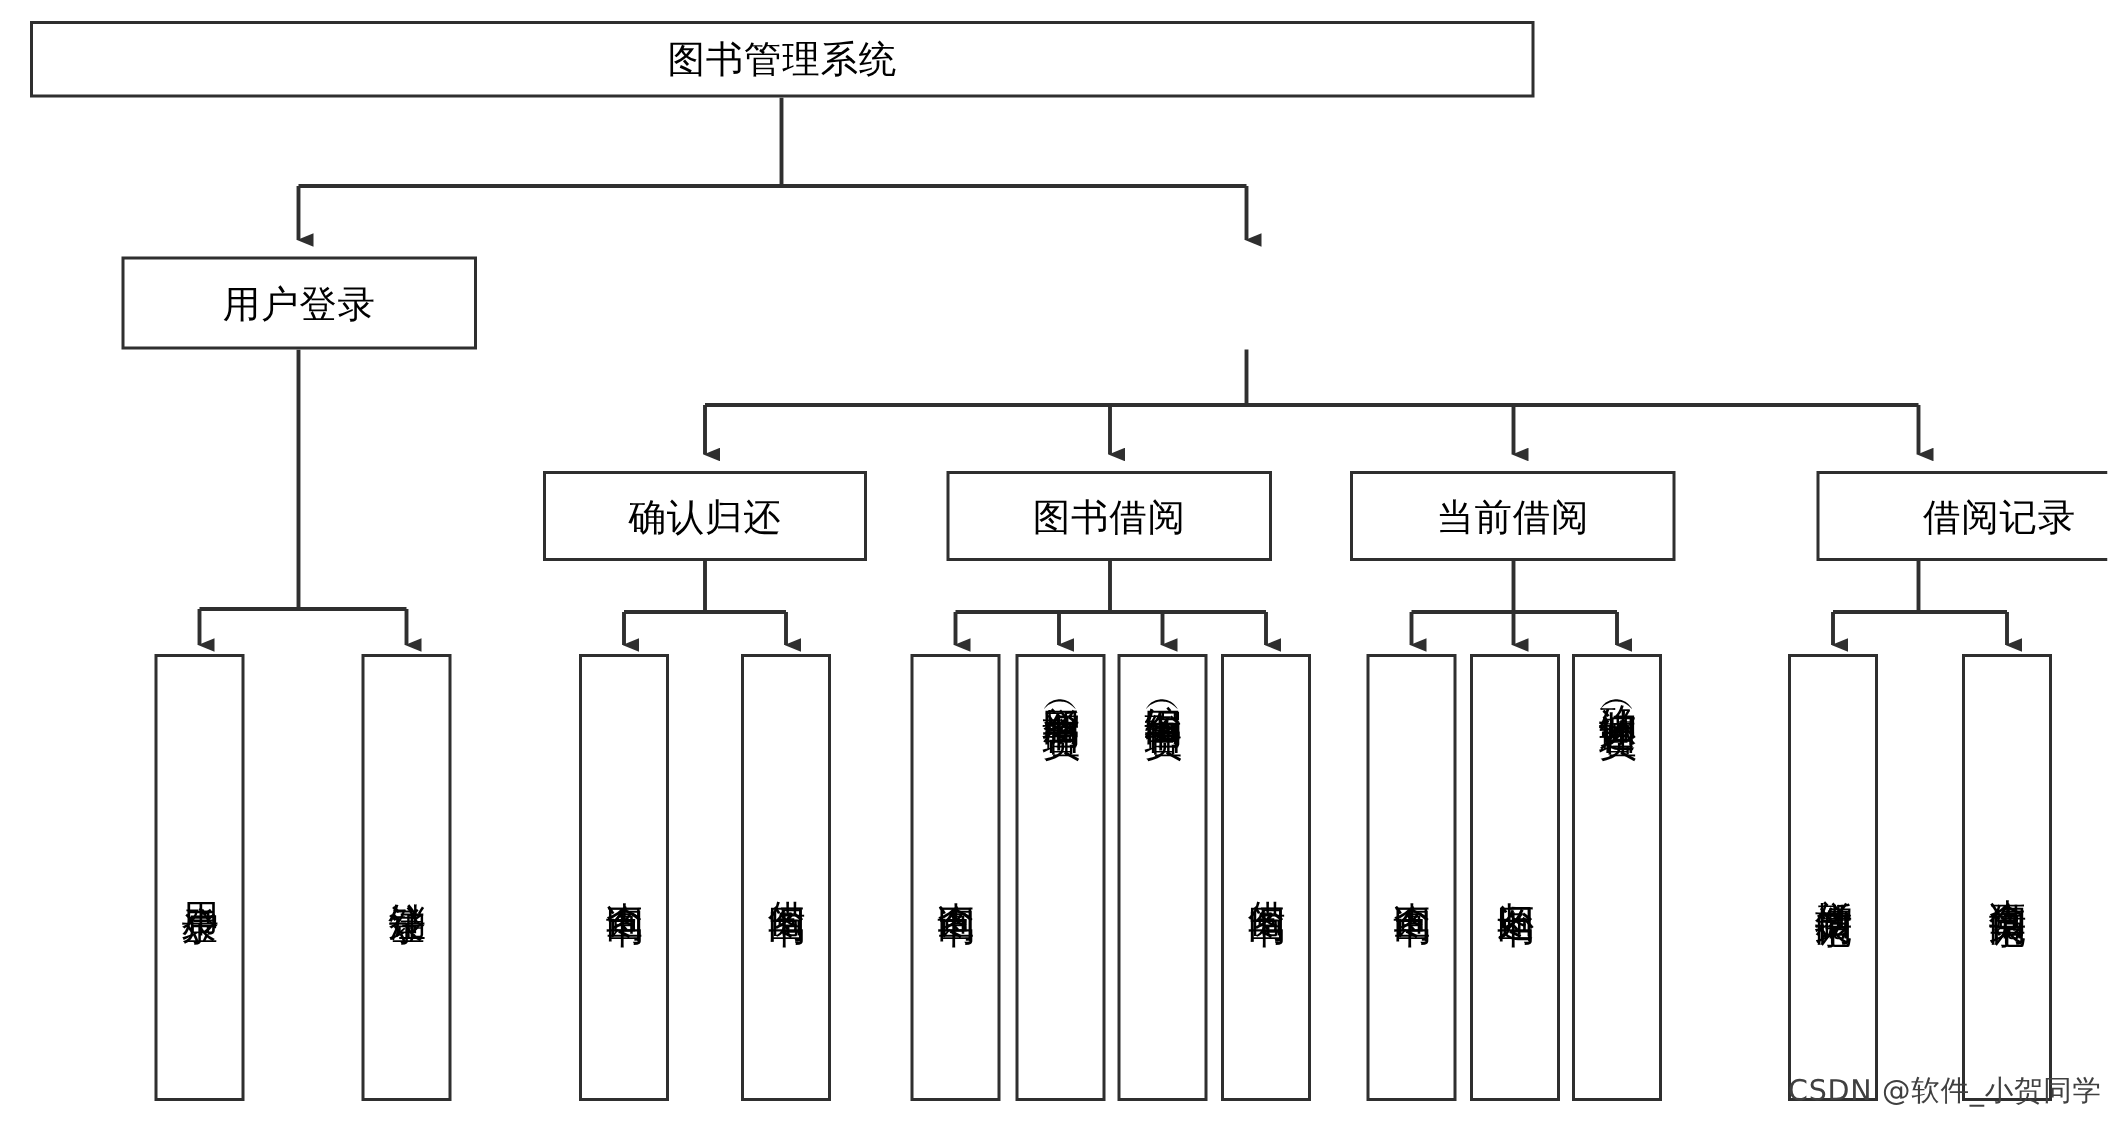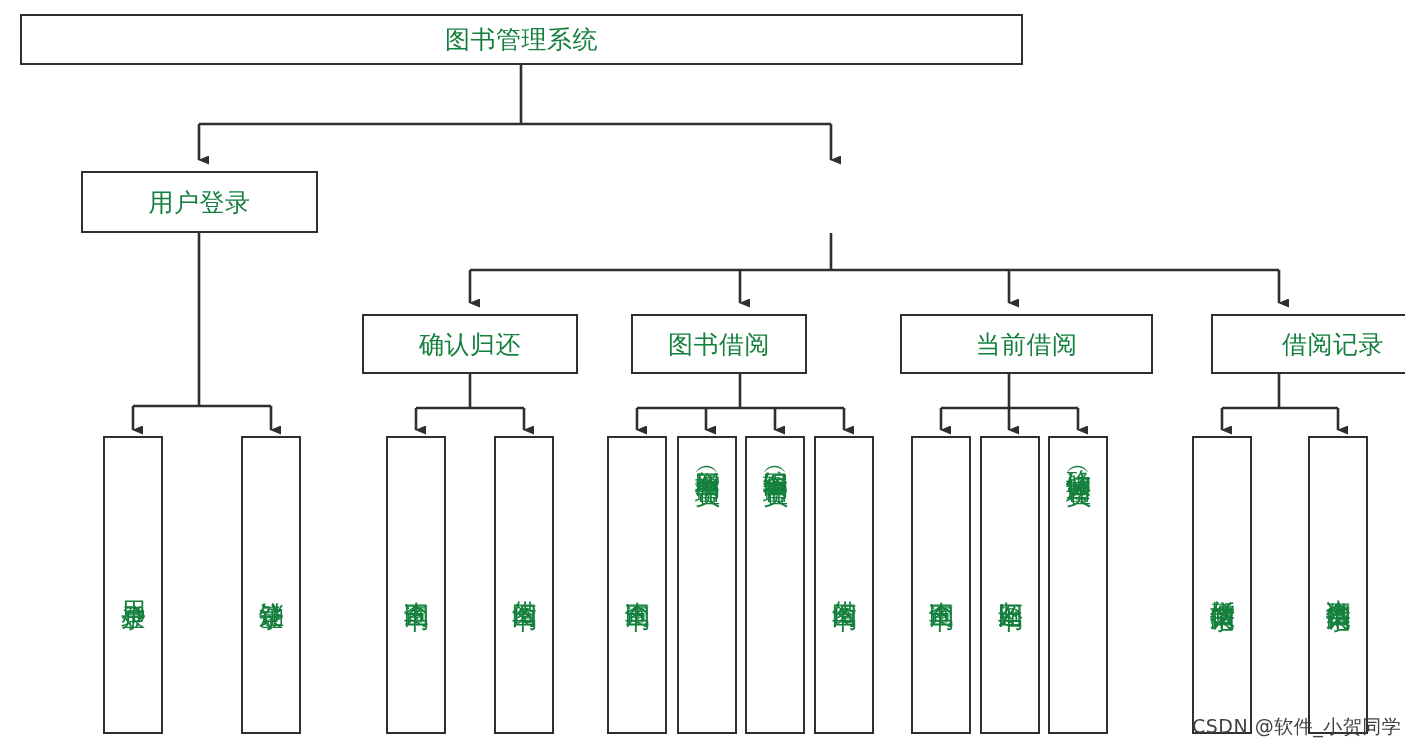--- a/index.html
+++ b/index.html
@@ -27,21 +27,21 @@
     pointer-events: none;
   }
   .node {
     position: absolute;
     box-sizing: border-box;
     border: 2.5px solid #2f2f2f;
     background: #ffffff;
     display: flex;
     align-items: center;
     justify-content: center;
-    color: #15803d;
+    color: #000000;
   }
   .node-label {
     text-align: center;
     line-height: 1.08;
     letter-spacing: 0.5px;
     white-space: nowrap;
   }
   
   .node.horiz .node-label {
     font-size: 25px;
@@ -135,24 +135,24 @@
     <span class="node-label">图书管理系统</span>
   </div>
 
   <div class="node horiz" style="left:81px; top:171px; width:237px; height:62px;">
     <span class="node-label">用户登录</span>
   </div>
 
   <div class="node horiz" style="left:362px; top:314px; width:216px; height:60px;">
     <span class="node-label">确认归还</span>
   </div>
-  <div class="node horiz" style="left:631px; top:314px; width:176px; height:60px;justify-content:center;">
+  <div class="node horiz" style="left:631px; top:314px; width:217px; height:60px;justify-content:center;">
     <span class="node-label">图书借阅</span>
   </div>
-  <div class="node horiz" style="left:900px; top:314px; width:253px; height:60px;">
+  <div class="node horiz" style="left:900px; top:314px; width:217px; height:60px;">
     <span class="node-label">当前借阅</span>
   </div>
   <div class="node horiz" style="left:1211px; top:314px; width:244px; height:60px;">
     <span class="node-label">借阅记录</span>
   </div>
 
   <div class="node vert mid" style="left:103px; top:436px; width:60px; height:298px;">
     <span class="node-label">用户登录</span>
   </div>
   <div class="node vert mid" style="left:241px; top:436px; width:60px; height:298px;">

